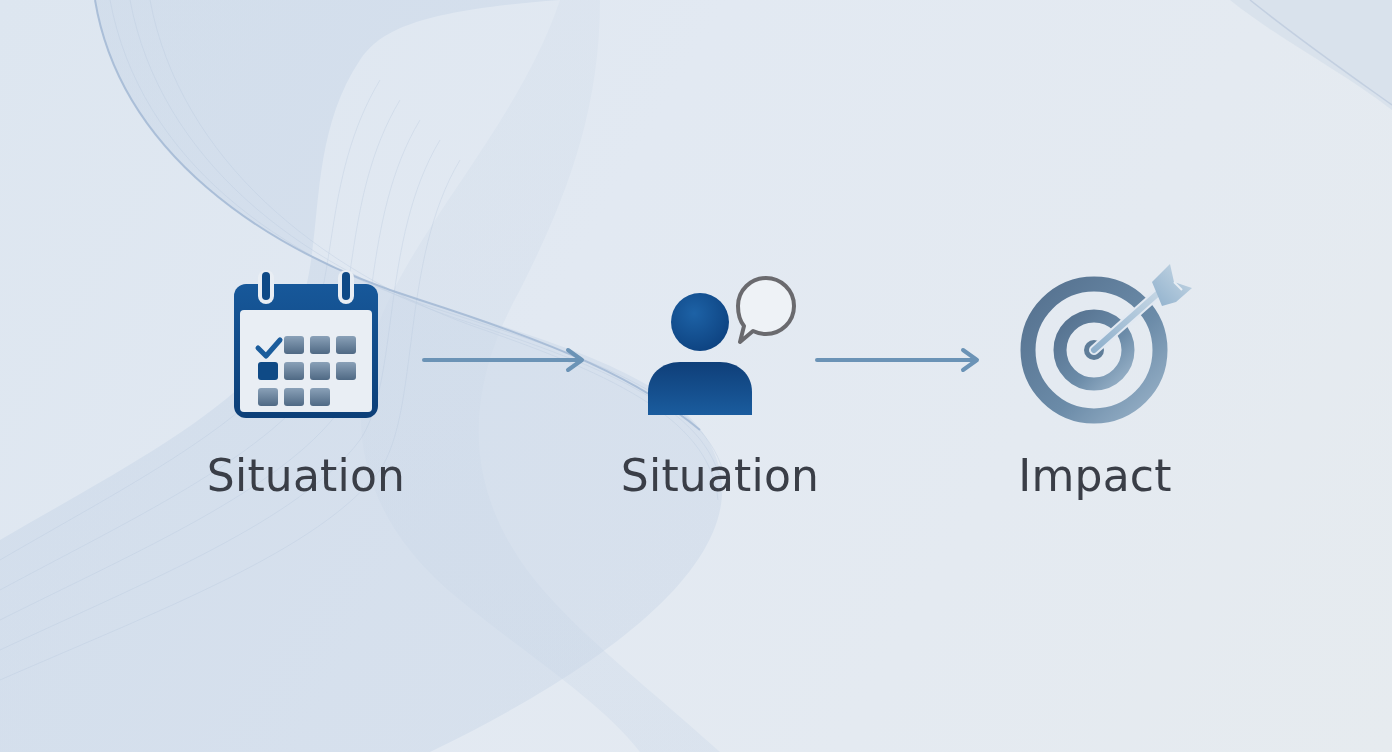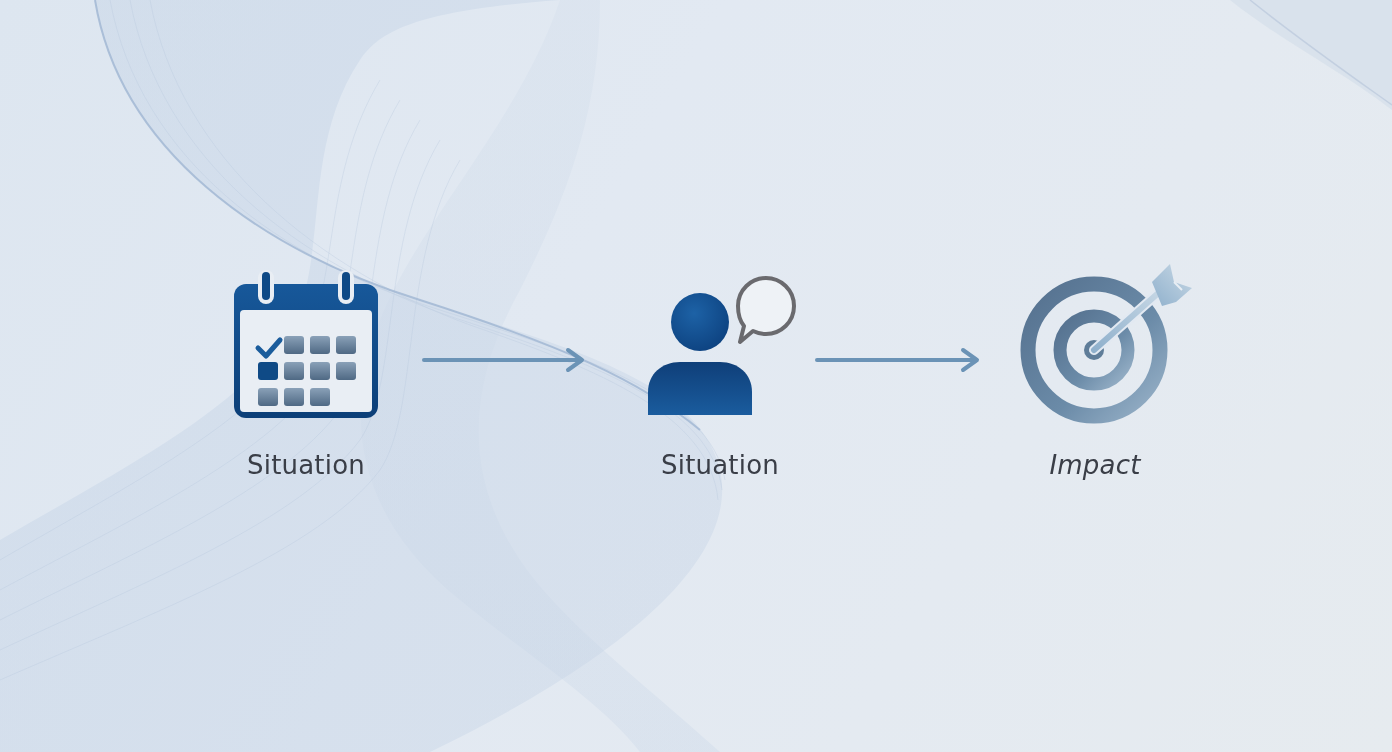--- a/index.html
+++ b/index.html
@@ -24,21 +24,21 @@
       position: absolute;
       display: flex;
       flex-direction: column;
       align-items: center;
     }
     .node .icon {
       display: block;
     }
     .node .label {
       position: absolute;
-      font-size: 26px;
+      font-size: 44px;
       font-weight: 500;
       color: #3a3e47;
       white-space: nowrap;
       letter-spacing: 0.2px;
       transform: translateX(-50%);
       left: 50%;
     }
     .arrow {
       position: absolute;
     }
@@ -168,14 +168,14 @@
     <circle cx="80" cy="90" r="34" fill="none" stroke="url(#ringGrad)" stroke-width="13"></circle>
 
     <circle cx="80" cy="90" r="10" fill="#5f7d99"></circle>
 
     <line x1="80" y1="90" x2="150" y2="28" stroke="#e2e9f2" stroke-width="10" stroke-linecap="round"></line>
     <line x1="80" y1="90" x2="150" y2="28" stroke="url(#arrowGrad)" stroke-width="6" stroke-linecap="round"></line>
 
     <path d="M138,22 L156,4 L160,22 L178,28 L162,42 L148,46 Z" fill="url(#arrowGrad)"></path>
     <path d="M160,22 L168,30" stroke="#e8eef4" stroke-width="2"></path>
   </svg>
-  <span class="label" style="top:190px; left:45%;font-style:italic;">Impact</span>
+  <span class="label" style="top:190px; left:45%;">Impact</span>
 </div>
 
 </body></html>

